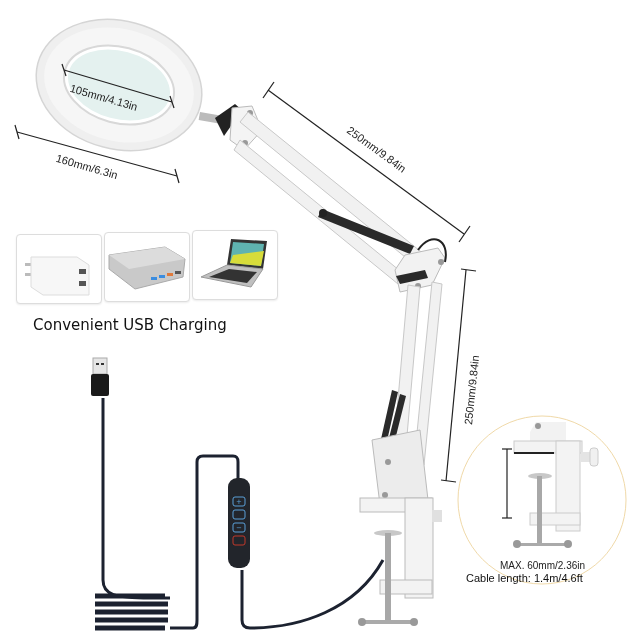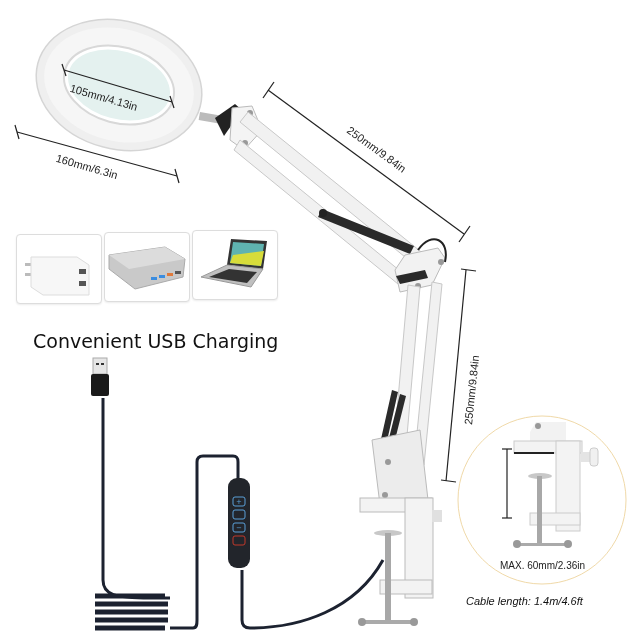--- a/index.html
+++ b/index.html
@@ -1,20 +1,20 @@
 <!DOCTYPE html>
 <html><head>
 <meta charset="utf-8">
 <style>
   html, body { margin: 0; padding: 0; background: #ffffff; }
   body { width: 640px; height: 640px; position: relative; overflow: hidden; font-family: "Liberation Sans", sans-serif; }
   .abs { position: absolute; }
   .dim-text { font-family: "Liberation Sans", sans-serif; font-size: 11px; color: #222; white-space: nowrap; }
   .thumb { position: absolute; width: 84px; height: 68px; border: 1px solid #ddd; border-radius: 4px; background: #fff; box-shadow: 0 1px 2px rgba(0,0,0,0.08); overflow: hidden; }
-  .caption { font-family: "DejaVu Sans", sans-serif; font-size: 19px; color: #111; margin-top: 14px; }
+  .caption { font-family: "DejaVu Sans", sans-serif; font-size: 15px; color: #111; }
   .small-text { font-size: 10px; color: #222; }
   .cable-text { font-size: 11px; color: #111; }
 </style>
 </head>
 <body>
 
 <svg class="abs" style="left:0;top:0" width="640" height="640" viewBox="0 0 640 640">
 
   <g>
     <ellipse cx="119" cy="85" rx="84" ry="64" transform="rotate(15 119 85)" fill="#efefef" stroke="#d5d5d5" stroke-width="1.5"></ellipse>
@@ -168,13 +168,13 @@
     <path d="M38 8 L74 10 L70 38 L34 34 Z" fill="#333"></path>
     <path d="M40 11 L71 13 L68 35 L37 32 Z" fill="#5fb3b0"></path>
     <path d="M40 24 L71 20 L68 35 L37 32 Z" fill="#d7dc3a"></path>
     <path d="M8 46 L34 34 L70 38 L58 56 Z" fill="#bfbfbf" stroke="#999"></path>
     <path d="M16 46 L36 38 L64 41 L54 52 Z" fill="#333"></path>
   </svg>
 </div>
 <div class="abs caption" style="left:33px;top:316px;">Convenient USB Charging</div>
 
 <div class="abs small-text" style="left:500px;top:560px;">MAX. 60mm/2.36in</div>
-<div class="abs cable-text" style="left:466px;top:595px;font-style:italic;">Cable length: 1.4m/4.6ft</div>
+<div class="abs cable-text" style="left:466px;top:572px;">Cable length: 1.4m/4.6ft</div>
 
 </body></html>

